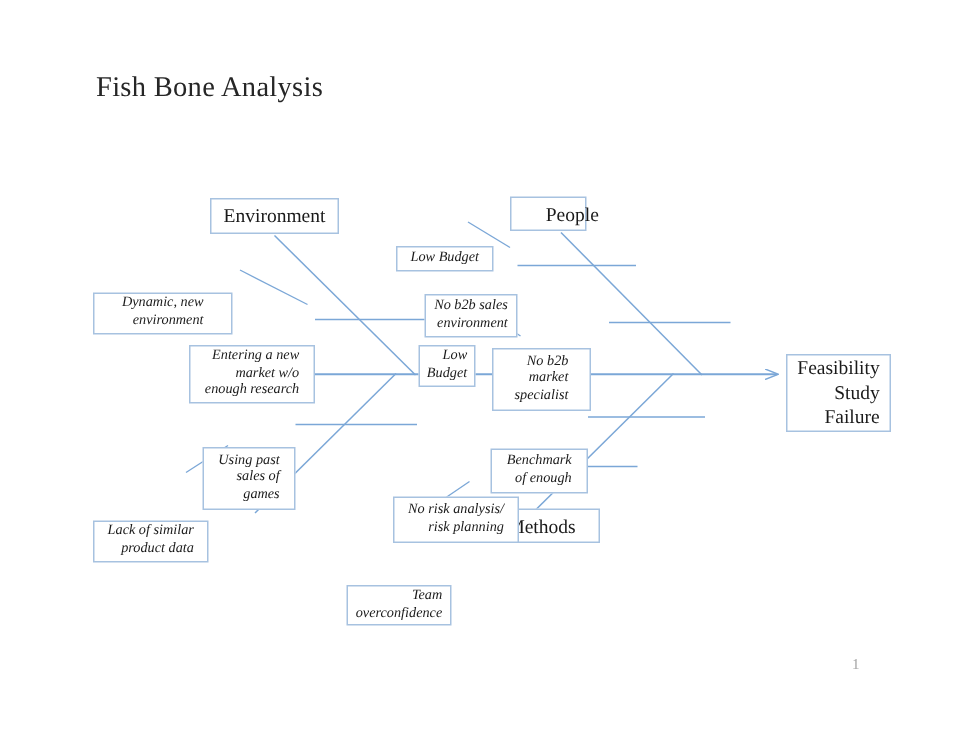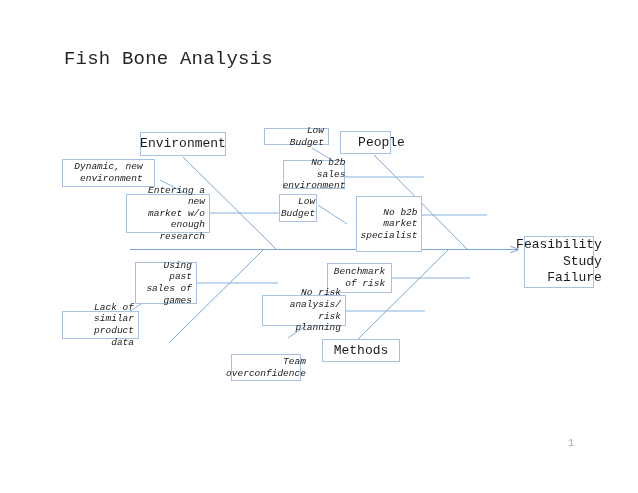--- a/index.html
+++ b/index.html
@@ -5,21 +5,21 @@
   html, body {
     margin: 0;
     padding: 0;
     background: #ffffff;
   }
   #slide {
     position: relative;
     width: 638px;
     height: 493px;
     background: #ffffff;
-    font-family: Liberation Mono, monospace;
+    font-family: Liberation Serif, serif;
     overflow: hidden;
   }
   #title {
     position: absolute;
     left: 64px;
     top: 48px;
     font-size: 19px;
     color: #262626;
     letter-spacing: 0.2px;
     white-space: nowrap;
@@ -52,20 +52,21 @@
     padding: 2px 4px;
     white-space: pre-line;
   }
   .category {
     font-size: 13px;
     font-style: normal;
   }
   .cause {
     font-size: 9.5px;
     font-style: italic;
+    margin-top: 36px;
   }
   .effect {
     font-size: 13px;
     font-style: normal;
     line-height: 1.3;
     margin-top: 12px;
   }
 </style>
 </head>
 <body>
@@ -119,36 +120,36 @@
   <div class="node category" style="left:340px; top:131px; width:51px; height:23px;padding-left:36px;">People</div>
 
   <div class="node cause" style="left:264px; top:128px; width:65px; height:17px;">Low Budget</div>
 
   <div class="node cause" style="left:283px; top:160px; width:62px; height:29px;">No b2b sales
 environment</div>
 
   <div class="node cause" style="left:279px; top:194px; width:38px; height:28px;">Low
 Budget</div>
 
-  <div class="node cause" style="left:356px; top:196px; width:66px; height:56px;">No b2b
+  <div class="node cause" style="left:328px; top:196px; width:66px; height:42px;">No b2b
 market
 specialist</div>
 
 
   <div class="node cause" style="left:135px; top:262px; width:62px; height:42px;">Using past
 sales of
 games</div>
 
   <div class="node cause" style="left:62px; top:311px; width:77px; height:28px;">Lack of similar
 product data</div>
 
   <div class="node category" style="left:322px; top:339px; width:78px; height:23px;">Methods</div>
 
   <div class="node cause" style="left:327px; top:263px; width:65px; height:30px;">Benchmark
-of risk</div>
+of enough</div>
 
   <div class="node cause" style="left:262px; top:295px; width:84px; height:31px;">No risk analysis/
 risk planning</div>
 
   <div class="node cause" style="left:231px; top:354px; width:70px; height:27px;">Team
 overconfidence</div>
 
   <div class="node effect" style="left:524px; top:224px; width:70px; height:52px;">Feasibility
 Study
 Failure</div>

